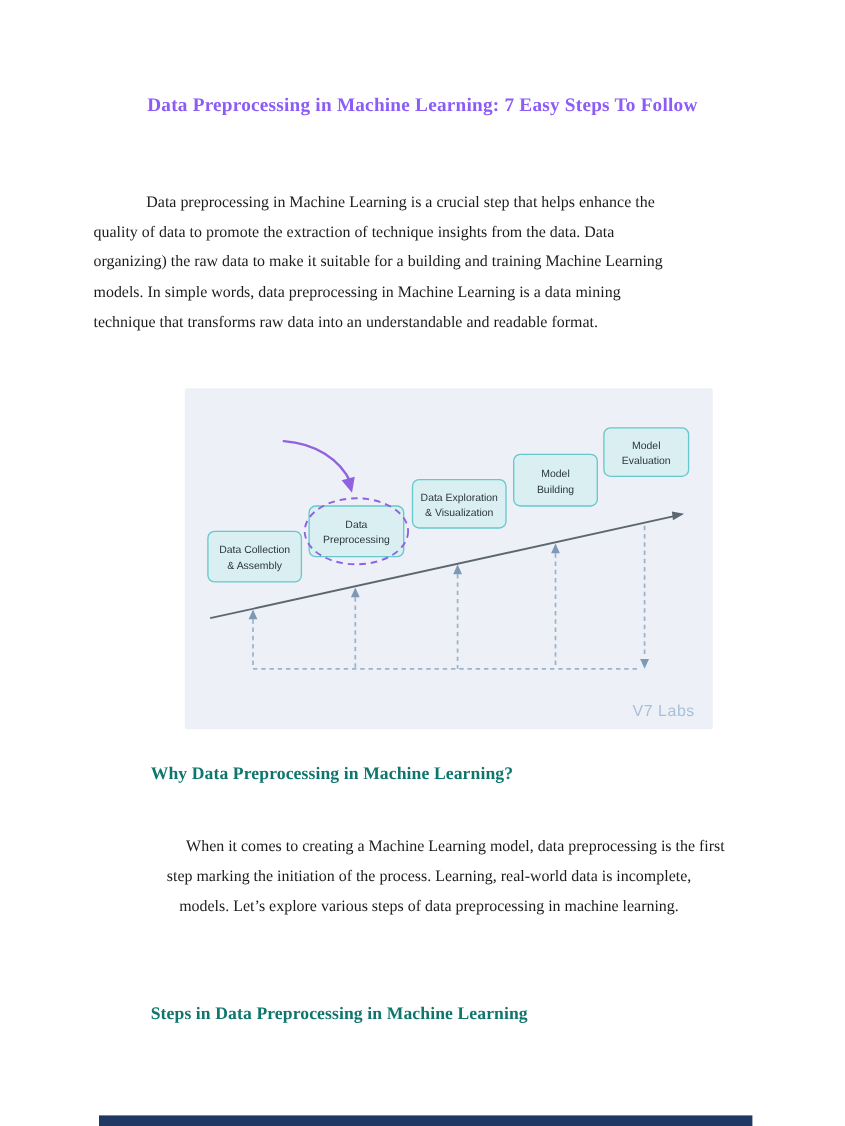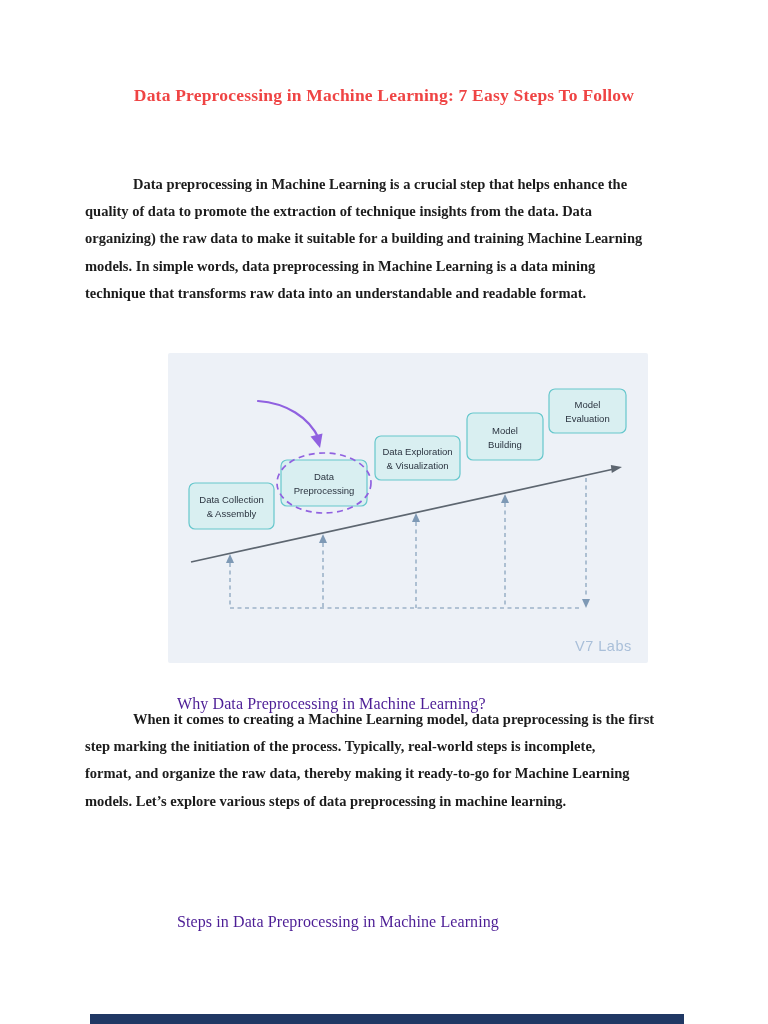--- a/index.html
+++ b/index.html
@@ -2,30 +2,30 @@
 <html><head>
 <meta charset="utf-8">
 <style>
   html,body{margin:0;padding:0;}
   body{
     width:768px;height:1024px;position:relative;background:#ffffff;
     font-family:"Liberation Serif", serif;color:#1f1f1f;overflow:hidden;
   }
   .page-title{
     position:absolute;top:85px;left:0;width:768px;text-align:center;
-    font-size:17.5px;font-weight:bold;color:#ef4444;letter-spacing:.2px;
+    font-size:17.5px;font-weight:bold;color:#8b5cf6;letter-spacing:.2px;
   }
   .para{position:absolute;left:85px;width:610px;font-size:14.5px;color:#1c1c1c;}
-  .para .line{height:27.2px;line-height:27.2px;white-space:nowrap;font-weight:bold;}
+  .para .line{height:27.2px;line-height:27.2px;white-space:nowrap;}
   .para .line.indent{padding-left:48px;}
   #para1{top:171px;}
-  #para2{top:706px;}
+  #para2{top:757px;text-align:center;}
   .subheading{
-    position:absolute;left:137px;font-size:16px;font-weight:normal;color:#4c1d95;
-    white-space:nowrap;letter-spacing:.1px;margin-left:40px;
+    position:absolute;left:137px;font-size:16px;font-weight:bold;color:#0f766e;
+    white-space:nowrap;letter-spacing:.1px;
   }
   #heading-why{top:695px;}
   #heading-steps{top:913px;}
   .diagram-panel{
     position:absolute;left:168px;top:353px;width:480px;height:310px;
     background:#edf1f7;border-radius:2px;
   }
   .diagram-panel svg{display:block;}
   .box-label{
     font-family:"Liberation Sans", sans-serif;font-size:9.5px;fill:#2b3440;
@@ -112,20 +112,19 @@
     </g>
 
     <text class="watermark" x="407" y="298">V7 Labs</text>
   </svg>
 </div>
 
 <div class="subheading" id="heading-why">Why Data Preprocessing in Machine Learning?</div>
 
 <div class="para" id="para2">
   <div class="line indent">When it comes to creating a Machine Learning model, data preprocessing is the first</div>
-  <div class="line">step marking the initiation of the process. Typically, real-world steps is incomplete,</div>
-  <div class="line">format, and organize the raw data, thereby making it ready-to-go for Machine Learning</div>
+  <div class="line">step marking the initiation of the process. Learning, real-world data is incomplete,</div>
   <div class="line">models. Let’s explore various steps of data preprocessing in machine learning.</div>
 </div>
 
 <div class="subheading" id="heading-steps">Steps in Data Preprocessing in Machine Learning</div>
 
 <div class="next-figure-strip"></div>
 
 </body></html>

